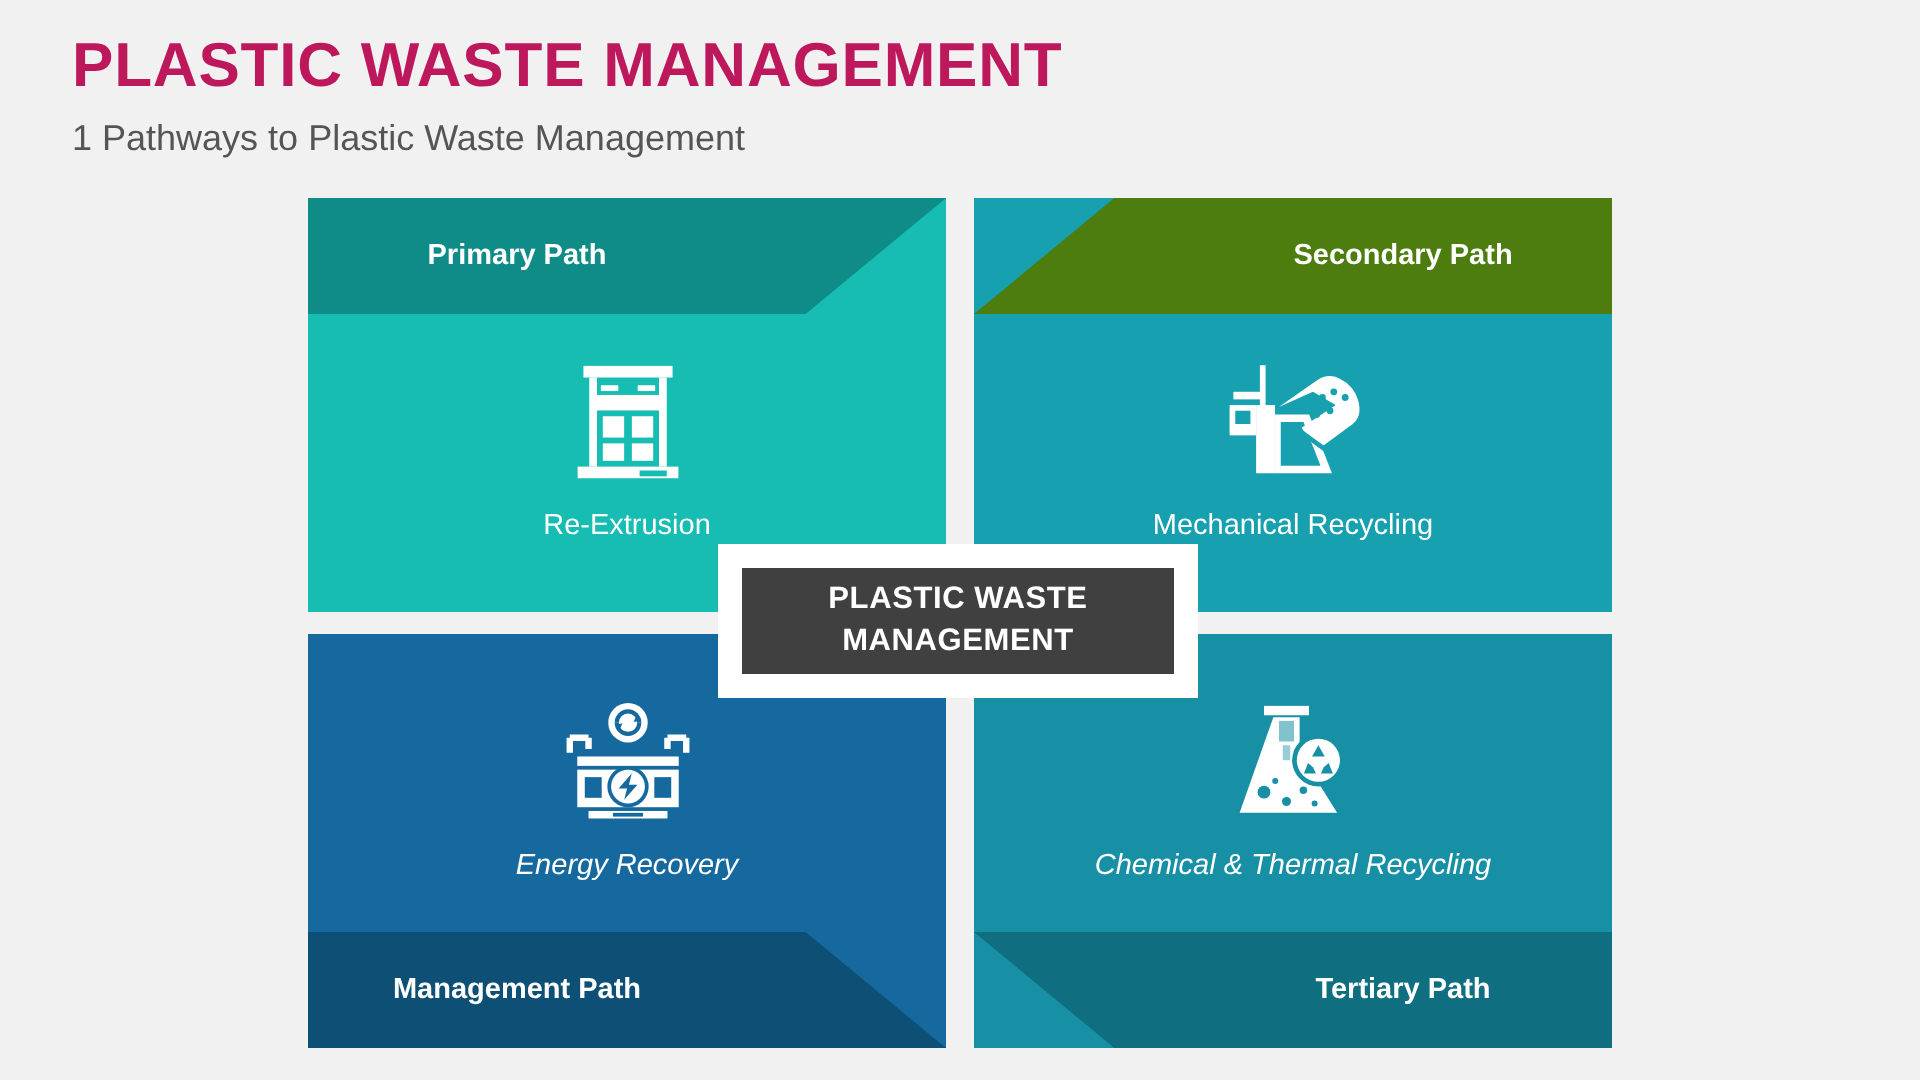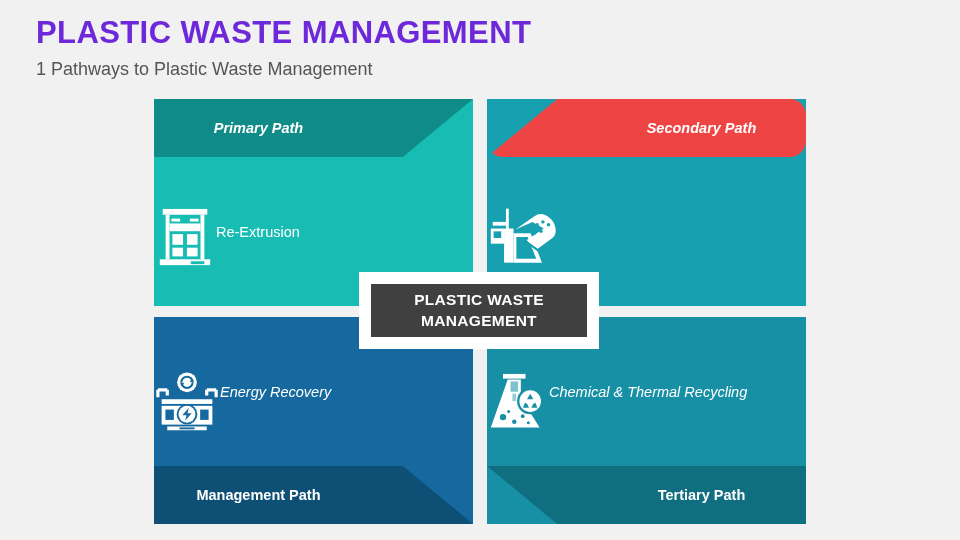--- a/index.html
+++ b/index.html
@@ -17,21 +17,21 @@
 
   
   #title-block {
     position: absolute;
     left: 36px;
     top: 16px;
   }
   #page-title {
     font-size: 31px;
     font-weight: bold;
-    color: #6d28d9;
+    color: #be185d;
     letter-spacing: 0.4px;
     line-height: 1.1;
     white-space: nowrap;
   }
   #page-subtitle {
     font-size: 18px;
     color: #555555;
     margin-top: 9px;
     white-space: nowrap;
   }
@@ -59,21 +59,21 @@
   
   .band {
     position: absolute;
     left: 0;
     width: 100%;
     height: 58px;
     display: flex;
     align-items: center;
     justify-content: center;
   }
-  .band-top    { top: 0; font-style: italic; }
+  .band-top    { top: 0; }
   .band-bottom { bottom: 0; }
 
   .band-label {
     font-size: 14.5px;
     font-weight: bold;
     color: #ffffff;
     position: relative;
     z-index: 2;
     white-space: nowrap;
   }
@@ -87,21 +87,21 @@
   .band-label.push-right { margin-left: 110px; }
   .band-label.push-left  { margin-right: 110px; }
 
   
   .q-body {
     position: absolute;
     left: 0;
     width: 100%;
     height: 149px;
     display: flex;
-    flex-direction: row;
+    flex-direction: column;
     align-items: center;
   }
   .q-body-top    { top: 58px; }
   .q-body-bottom { top: 0; font-style: italic; }
 
   .icon-wrap {
     height: 86px;
     display: flex;
     align-items: center;
     justify-content: center;
@@ -175,21 +175,21 @@
           <rect x="34" y="42" width="11" height="9"></rect>
           <rect x="6" y="54" width="52" height="6"></rect>
           <rect x="38" y="56" width="14" height="3" fill="#17bdb3"></rect>
         </svg>
       </div>
       <div class="item-label">Re-Extrusion</div>
     </div>
   </div>
 
   <div class="quadrant q-tr" style="background:#17a0b0;">
-    <div class="band band-top clip-tr" style="background:#ef4444;border-radius:16px;">
+    <div class="band band-top clip-tr" style="background:#4d7c0f;">
       <span class="band-label push-right">Secondary Path</span>
     </div>
     <div class="q-body q-body-top">
       <div class="icon-wrap">
         <svg width="72" height="60" viewBox="0 0 76 62" fill="#ffffff" aria-hidden="true">
           <rect x="20" y="0" width="3" height="22"></rect>
           <rect x="6" y="14" width="16" height="4"></rect>
           <rect x="4" y="21" width="14" height="16"></rect>
           <rect x="7" y="24" width="8" height="7" fill="#17a0b0"></rect>
           <rect x="18" y="21" width="10" height="36"></rect>
@@ -197,20 +197,21 @@
           <path d="M31 30 L43 30 L52 53 L31 53 Z" fill="#17a0b0"></path>
           <path d="M30 22 L50 8 Q56 4 62 7 Q70 11 72 19 Q74 27 69 31 L50 45 L42 33 L60 21 L48 14 Z"></path>
           <circle cx="53" cy="17" r="1.8" fill="#17a0b0"></circle>
           <circle cx="59" cy="14" r="1.8" fill="#17a0b0"></circle>
           <circle cx="65" cy="17" r="1.8" fill="#17a0b0"></circle>
           <circle cx="50" cy="26" r="1.8" fill="#17a0b0"></circle>
           <circle cx="57" cy="24" r="1.8" fill="#17a0b0"></circle>
           <path d="M40 34 L58 47" stroke="#17a0b0" stroke-width="2.5" fill="none"></path>
         </svg>
       </div>
+      <div class="item-label">Mechanical Recycling</div>
     </div>
   </div>
 
   <div class="quadrant q-bl" style="background:#16699e;">
     <div class="q-body q-body-bottom">
       <div class="icon-wrap">
         <svg width="66" height="62" viewBox="0 0 70 66" fill="#ffffff" aria-hidden="true">
           <circle cx="35" cy="11" r="10.5"></circle>
           <path d="M29 11 a6 6 0 0 1 12 0" stroke="#16699e" stroke-width="2.2" fill="none"></path>
           <path d="M41 11 a6 6 0 0 1 -12 0" stroke="#16699e" stroke-width="2.2" fill="none"></path>

